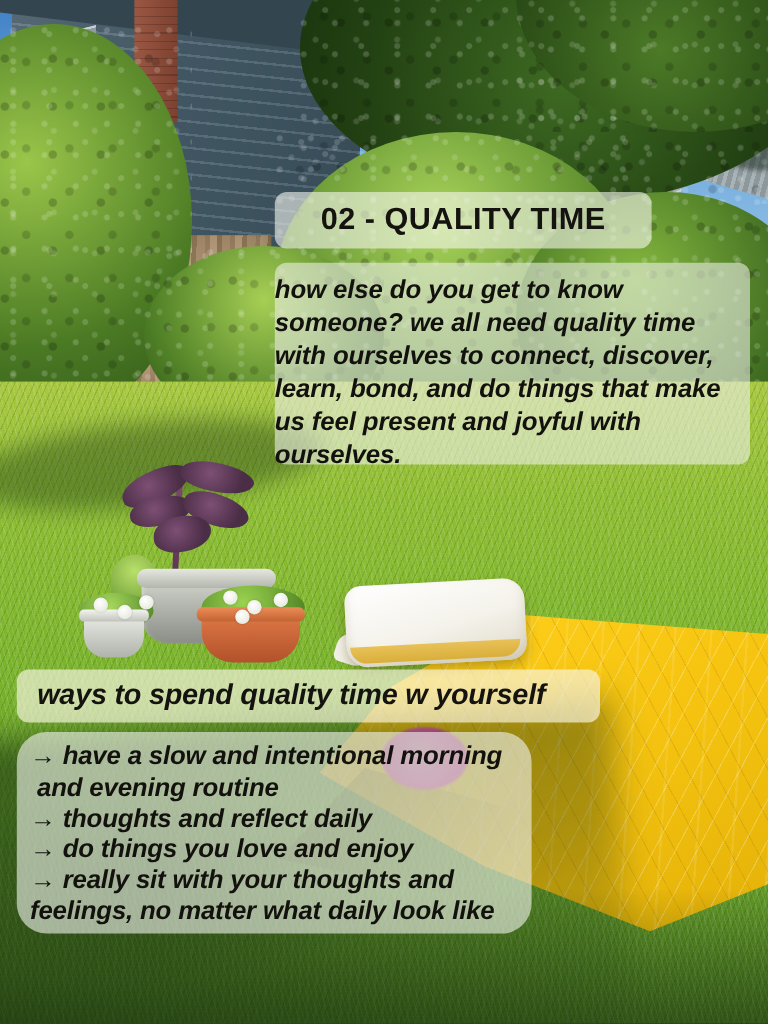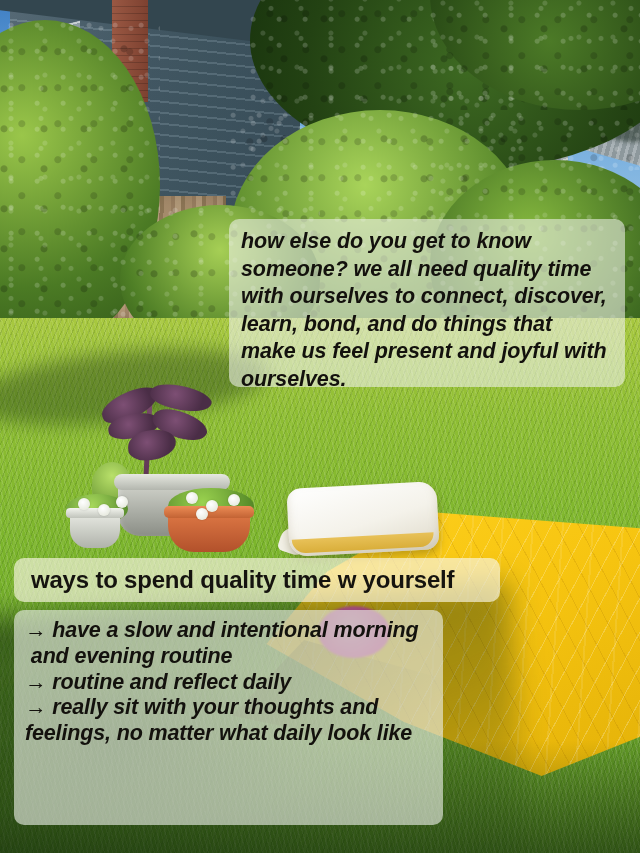--- a/index.html
+++ b/index.html
@@ -171,40 +171,40 @@
     display:flex;align-items:center;justify-content:center;
   }
   #title-banner .t{
     font-weight:bold;font-size:25.5px;letter-spacing:.4px;color:#15130f;
     white-space:nowrap;
   }
 
   #body-panel{
     left:229px;top:219px;width:396px;height:168px;
     background:rgba(240,242,236,.58);
-    padding:9px 13px 8px 12px;box-sizing:border-box;
+    padding:9px 13px 8px 0;box-sizing:border-box;
   }
   #body-panel .t{
     font-style:italic;font-weight:600;font-size:21.5px;line-height:1.28;
     color:#13110d;letter-spacing:-.1px;
   }
 
   #sub-banner{
     left:14px;top:558px;width:486px;height:44px;
     background:rgba(249,246,228,.66);
     display:flex;align-items:center;padding-left:17px;box-sizing:border-box;
   }
   #sub-banner .t{
-    font-weight:bold;font-size:24px;color:#15130f;letter-spacing:-.2px;white-space:nowrap;
+    font-weight:bold;font-size:24px;color:#15130f;letter-spacing:-.2px;white-space:nowrap;font-style:italic;
   }
 
   #list-panel{
-    left:14px;top:610px;width:429px;height:215px;
+    left:14px;top:610px;width:429px;height:168px;
     background:rgba(238,240,234,.62);
-    padding:8px 10px 8px 11px;box-sizing:border-box;
+    padding:8px 10px 8px 11px;box-sizing:border-box;border-radius:25px;
   }
   #list-panel ul{margin:0;padding:0;list-style:none;}
   #list-panel li{
     font-style:italic;font-weight:600;font-size:21.5px;line-height:1.20;
     color:#13110d;letter-spacing:-.15px;white-space:pre-wrap;
   }
   .arrow{font-style:normal;font-weight:400;}
 </style>
 </head>
 <body>
@@ -291,32 +291,36 @@
     <div class="pillow-corner"></div>
     <div class="pillow"></div>
     <div class="pillow-edge"></div>
 
     <div class="pink-blob"></div>
 
     <div class="lawn-shadow"></div>
     <div class="lawn-shadow2"></div>
   </div>
 
+  <div class="panel" id="title-banner">
+    <span class="t">02 - QUALITY TIME</span>
+  </div>
 
   <div class="panel" id="body-panel">
     <div class="t">how else do you get to know someone? we all need quality time with ourselves to connect, discover, learn, bond, and do things that make us feel present and joyful with ourselves.</div>
   </div>
 
   <div class="panel" id="sub-banner">
     <span class="t">ways to spend quality time w yourself</span>
   </div>
 
   <div class="panel" id="list-panel">
     <ul>
         <li><span class="arrow">→ </span><span>have a slow and intentional morning
  and evening routine</span></li>
-        <li><span class="arrow">→ </span><span>routine and reflect daily</span></li>
+        <li><span class="arrow">→ </span><span>thoughts and reflect daily</span></li>
+        <li><span class="arrow">→ </span><span>do things you love and enjoy</span></li>
         <li><span class="arrow">→ </span><span>really sit with your thoughts and
 feelings, no matter what daily look like</span></li>
       </ul>
   </div>
 
 </div>
 
 </body></html>

